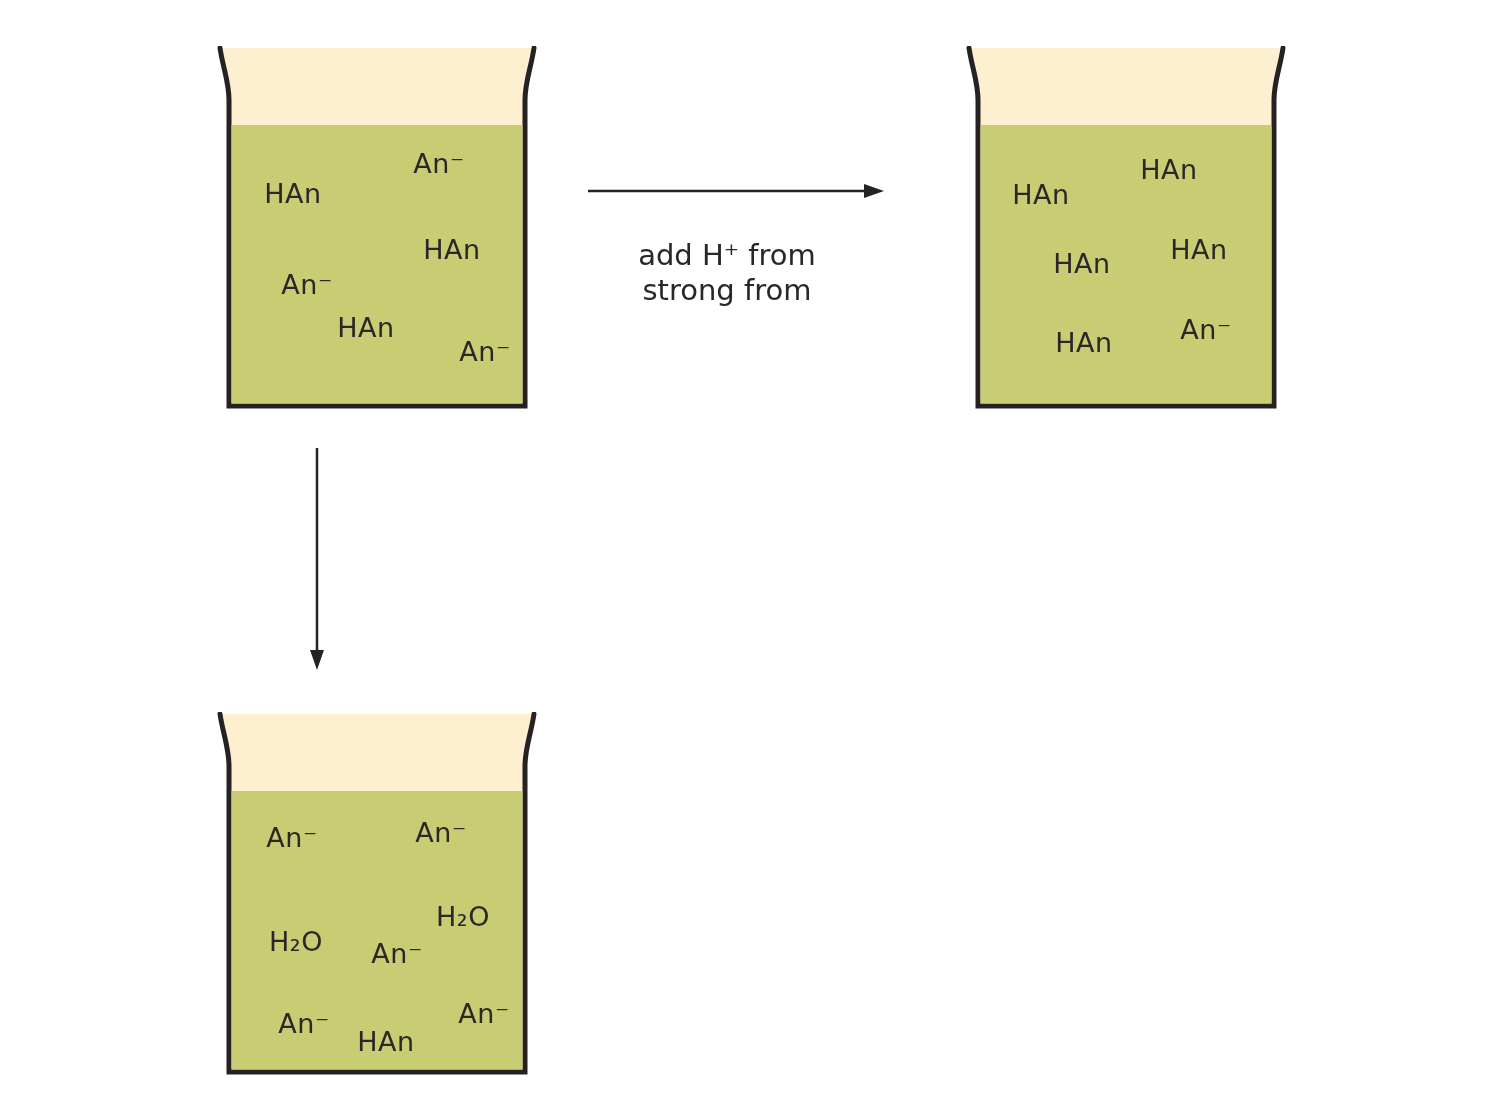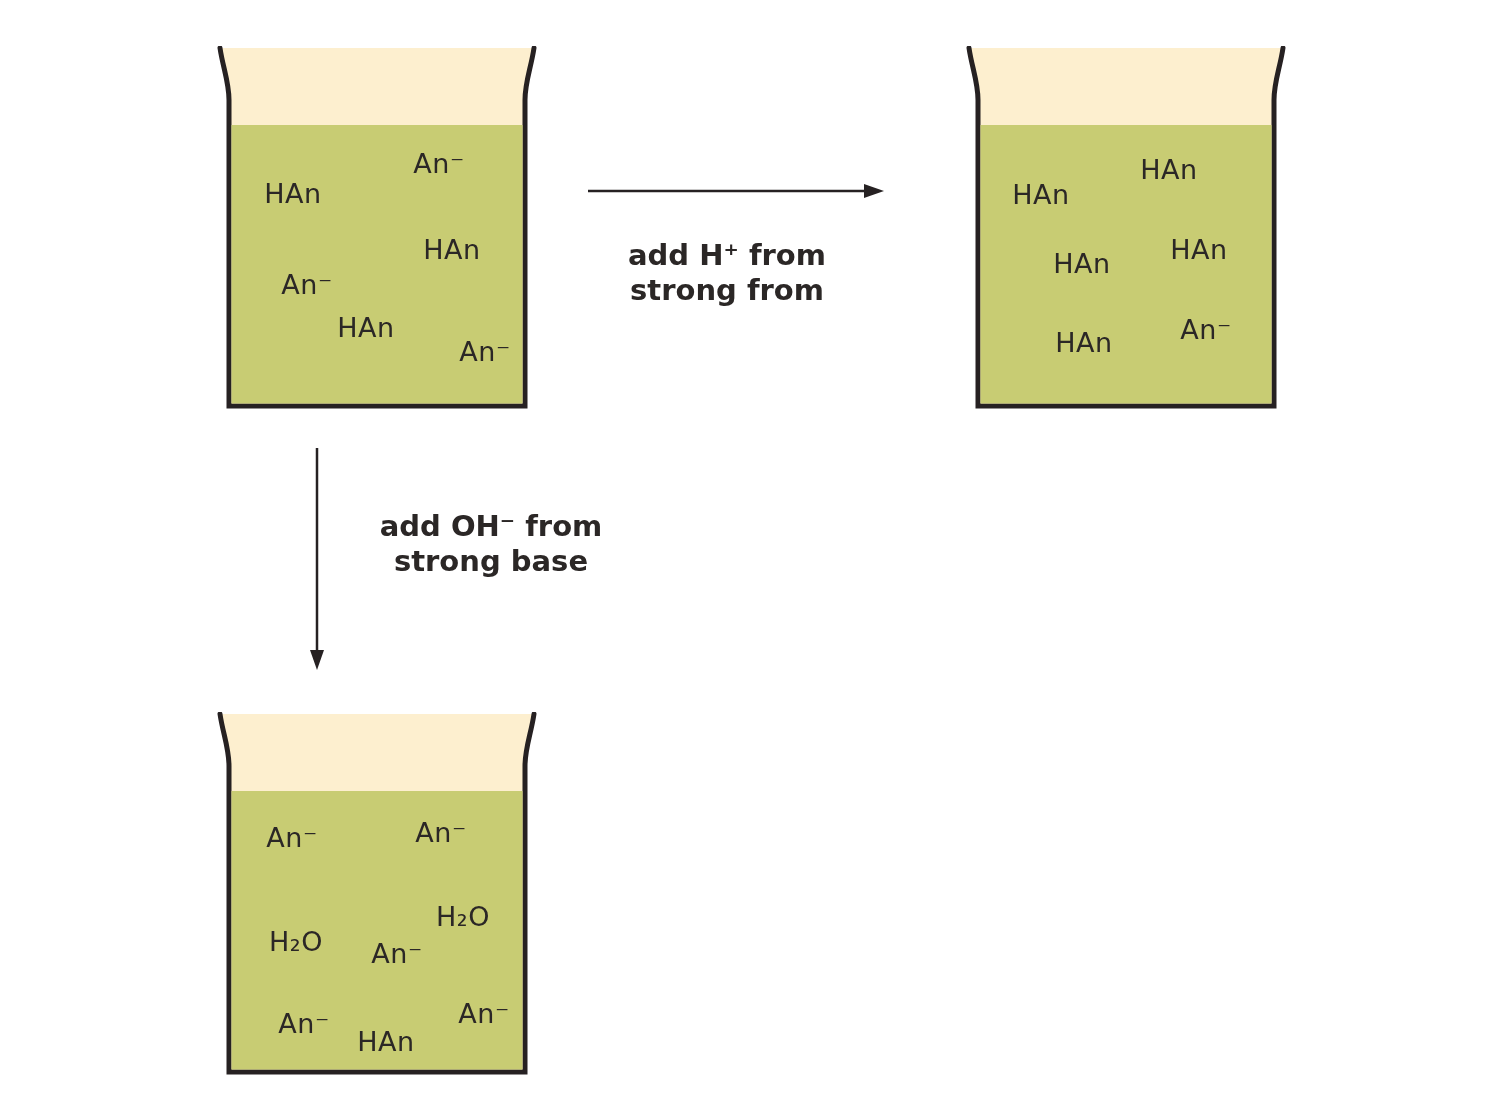--- a/index.html
+++ b/index.html
@@ -46,21 +46,20 @@
   .arrow-svg { position: absolute; overflow: visible; }
   .arrow-line { stroke: var(--outline); stroke-width: 2.5; }
   .arrow-head { fill: var(--outline); }
   .arrow-label {
     position: absolute;
     width: 260px;
     text-align: center;
     font-size: 29px;
     line-height: 35px;
     color: var(--text);
-    font-weight: bold;
   }
 </style>
 </head>
 <body>
 
 <div class="canvas">
 
   <div class="beaker" style="left:216px; top:46px;">
     <svg width="322" height="365" viewBox="0 0 322 365">
       <path class="glass" d="M 4 2 C 7 22, 13 36, 13 54 L 13 360 L 309 360 L 309 54 C 309 36, 315 22, 318 2"></path>
@@ -108,18 +107,14 @@
   </svg>
   <div class="arrow-label" style="left:597px; top:238px;">
     <div>add H⁺ from</div>
     <div>strong from</div>
   </div>
 
   <svg class="arrow-svg" style="left:307px; top:446px;" width="20" height="226">
     <line class="arrow-line" x1="10" y1="2" x2="10" y2="204"></line>
     <polygon class="arrow-head" points="3,204 17,204 10,224"></polygon>
   </svg>
-  <div class="arrow-label" style="left:361px; top:509px;">
-    <div>add OH⁻ from</div>
-    <div>strong base</div>
-  </div>
 
 </div>
 
 </body></html>

